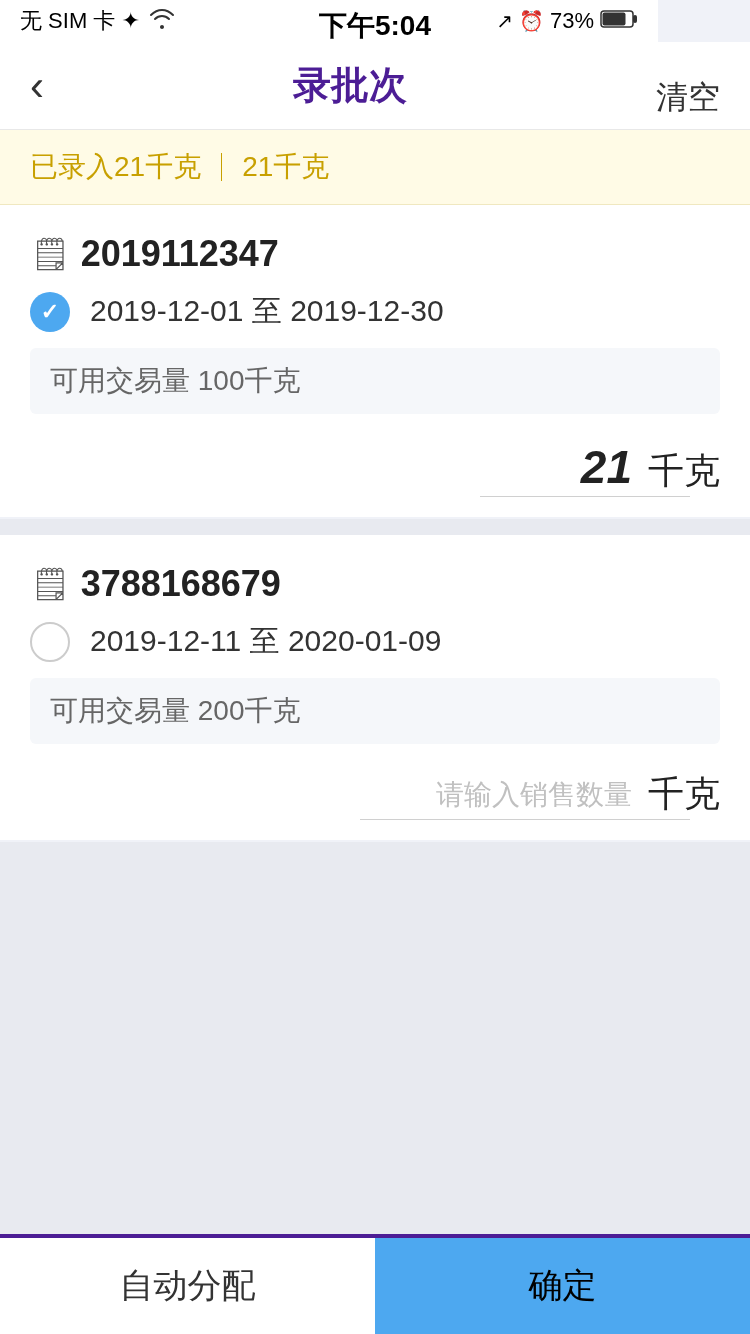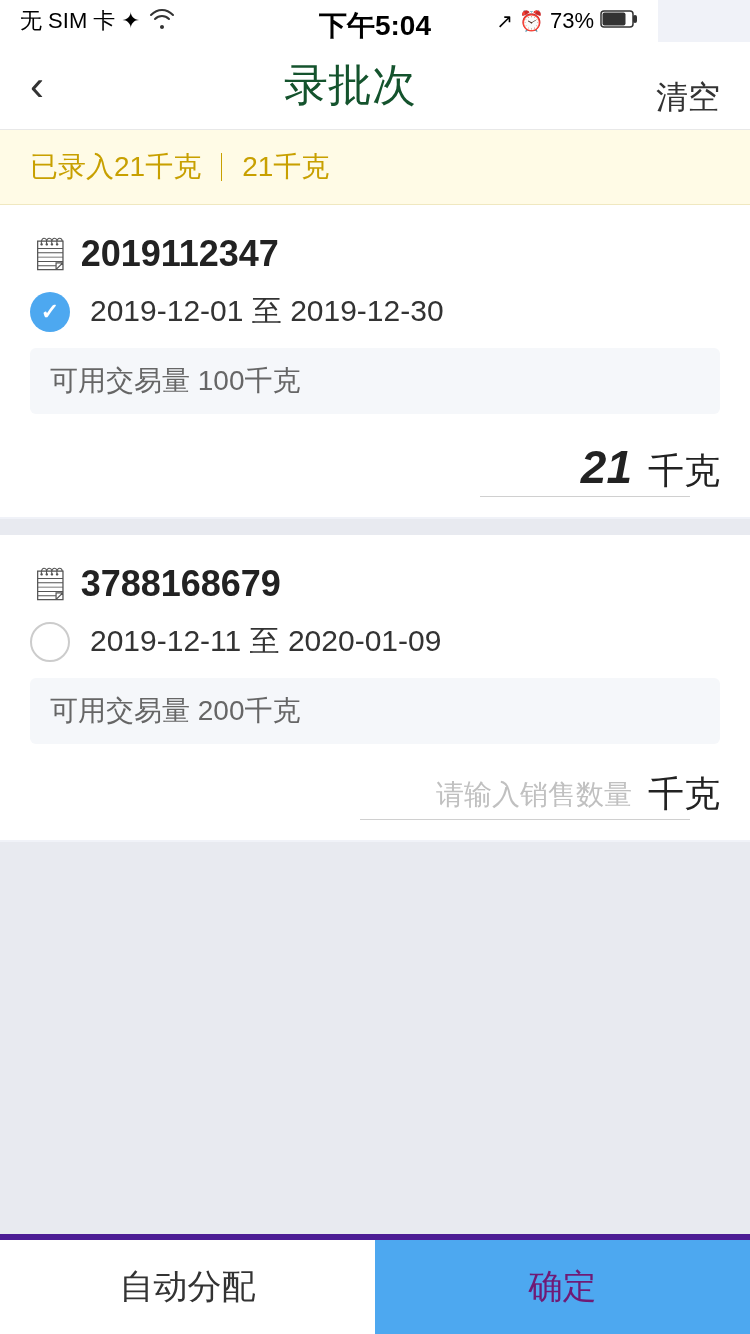--- a/index.html
+++ b/index.html
@@ -56,23 +56,23 @@
       padding: 0 30px;
       border-bottom: 1px solid #e8e8e8;
     }
     .nav-back {
       font-size: 42px;
       color: #333;
       cursor: pointer;
       line-height: 1;
     }
     .nav-title {
-      font-size: 44px;
-      font-weight: 400;
-      color: #14532d;
+      font-size: 38px;
+      font-weight: 700;
+      color: #4c1d95;
     }
     .nav-action {
       font-size: 32px;
       color: #333;
       cursor: pointer;
       margin-top: 25px;
     }
 
     
     .info-banner {
@@ -219,39 +219,39 @@
 
     
     .footer {
       width: 750px;
       height: 100px;
       display: flex;
       position: fixed;
       bottom: 0;
       left: 0;
       background: #fff;
-      border-top: 6px solid #4c1d95;
+      border-top: 4px solid #4c1d95;
     }
     .footer-auto {
       flex: 1;
       display: flex;
       align-items: center;
       justify-content: center;
       font-size: 34px;
       color: #333;
       cursor: pointer;
     }
     .footer-confirm {
       flex: 1;
       display: flex;
       align-items: center;
       justify-content: center;
       background: #4da8f0;
       font-size: 34px;
-      color: #701a75;
+      color: #000000;
       cursor: pointer;
     }
 
     .content-area {
       padding-bottom: 100px;
     }
   </style>
 </head>
 <body>
 

